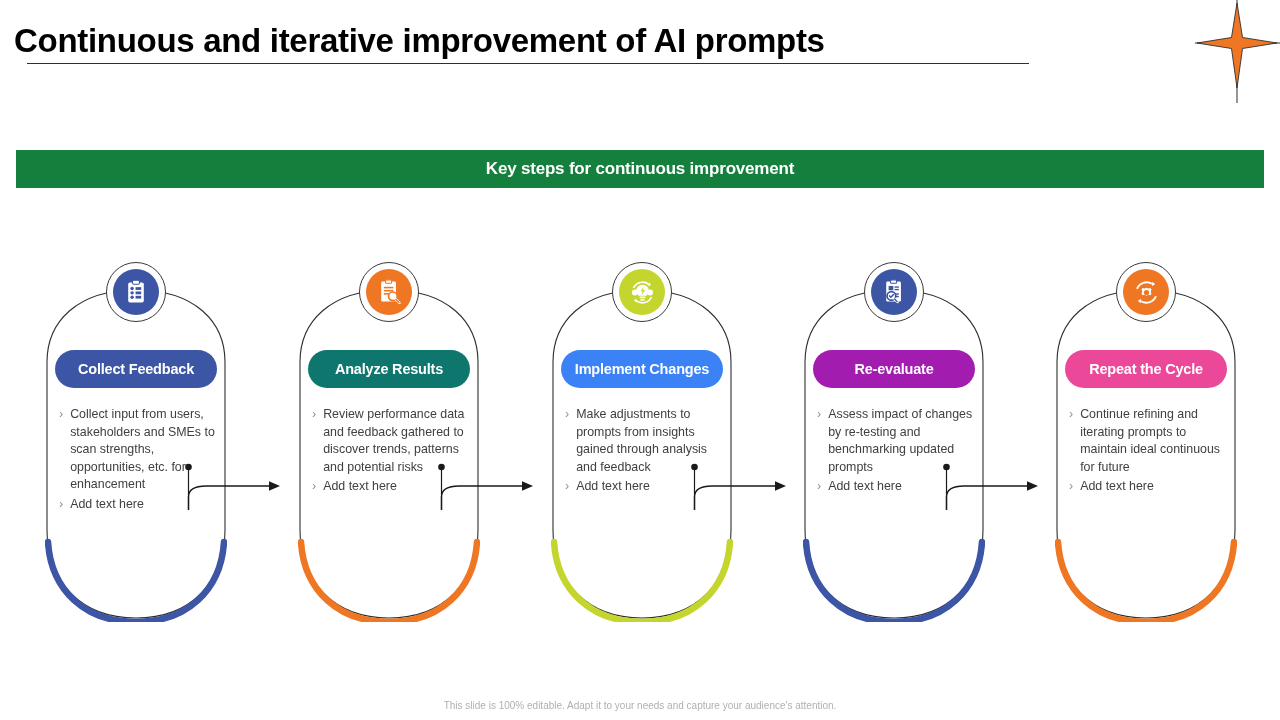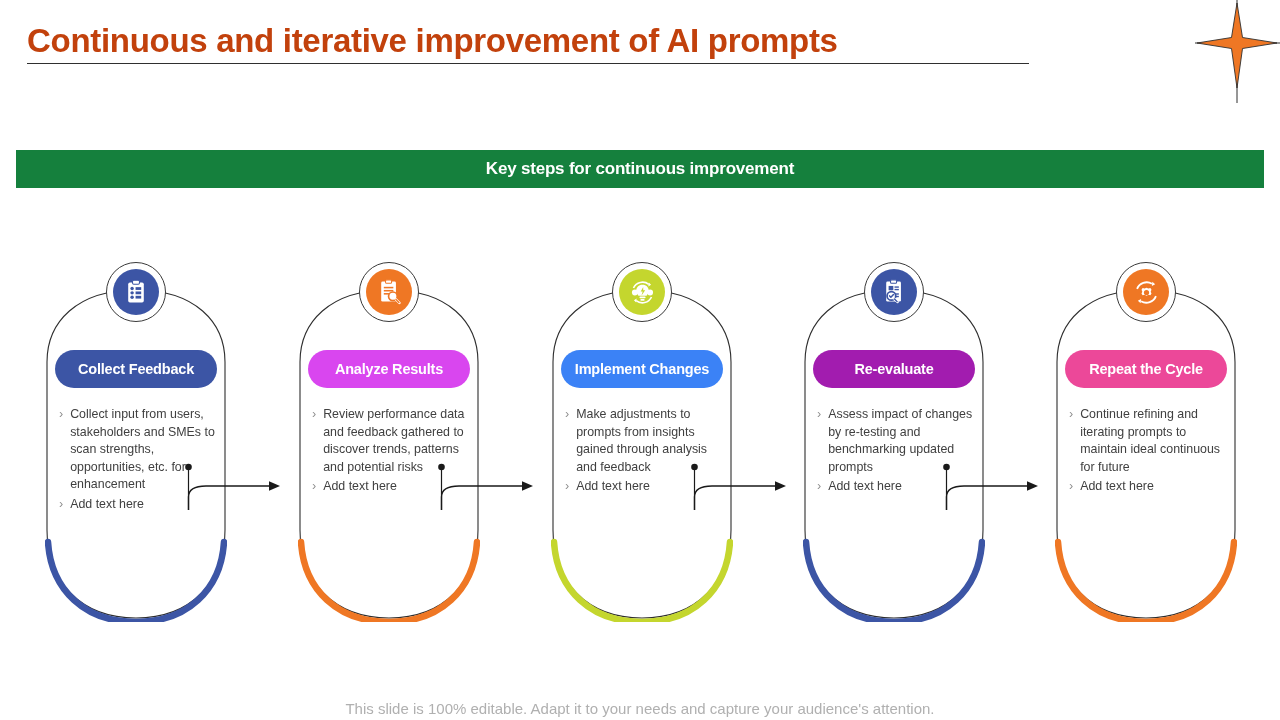--- a/index.html
+++ b/index.html
@@ -5,22 +5,22 @@
   html,body{margin:0;padding:0;}
   body{
     width:1280px;height:720px;background:#ffffff;overflow:hidden;
     font-family:"Liberation Sans","DejaVu Sans",sans-serif;
     position:relative;
   }
   .slide{position:absolute;inset:0;}
 
   
   .title{
-    position:absolute;left:27px;top:22px;width:1000px;
-    font-size:33px;font-weight:bold;color:#c2410c;letter-spacing:-0.3px;
+    position:absolute;left:14px;top:22px;width:1000px;
+    font-size:33px;font-weight:bold;color:#000000;letter-spacing:-0.3px;
     font-family:"Liberation Sans","DejaVu Sans",sans-serif;
     white-space:nowrap;
   }
   .title-rule{
     position:absolute;left:27px;top:63px;width:1002px;height:1px;background:#2f2f2f;
   }
   .subtitle{
     position:absolute;left:27px;top:72px;width:1090px;
     font-size:9.3px;color:#58585a;line-height:13px;letter-spacing:-0.1px;
     white-space:nowrap;
@@ -75,21 +75,21 @@
   }
   .bullet .chev{color:#8d8d8d;font-size:12.5px;line-height:17.6px;flex:0 0 auto;}
   .bullet .btext{flex:1 1 auto;}
 
   
   .connector{position:absolute;top:455px;width:120px;height:55px;}
 
   
   .footer{
     position:absolute;left:0;top:700px;width:1280px;text-align:center;
-    font-size:15px;color:#b0b0b0;
+    font-size:10px;color:#b0b0b0;
   }
 </style>
 </head>
 <body>
 
 <div class="slide">
 
   <div class="title">Continuous and iterative improvement of AI prompts</div>
   <div class="title-rule"></div>
 
@@ -172,21 +172,21 @@
         <rect x="11" y="1" width="7" height="4" rx="1.2" fill="#ffffff" stroke="#ef7724" stroke-width="1.2"></rect>
         <rect x="9" y="9" width="11" height="1.8" fill="#ef7724"></rect>
         <rect x="9" y="12.6" width="11" height="1.8" fill="#ef7724"></rect>
         <rect x="9" y="16.2" width="7" height="1.8" fill="#ef7724"></rect>
         <circle cx="19.5" cy="20" r="5" fill="#ffffff" stroke="#ef7724" stroke-width="2"></circle>
         <line x1="23" y1="23.5" x2="27" y2="27.5" stroke="#ffffff" stroke-width="3" stroke-linecap="round"></line>
         <line x1="23" y1="23.5" x2="26.5" y2="27" stroke="#ef7724" stroke-width="1.6" stroke-linecap="round"></line>
       </svg>
           </div>
     </div>
-    <div class="pill" style="background:#d946ef">
+    <div class="pill" style="background:#0f766e">
       <span>Analyze Results</span>
     </div>
     <div class="bullets">
     <div class="bullet">
       <span class="chev">›</span>
       <span class="btext">Review performance data and feedback gathered to discover trends, patterns and potential risks</span>
     </div>
     <div class="bullet">
       <span class="chev">›</span>
       <span class="btext">Add text here</span>

